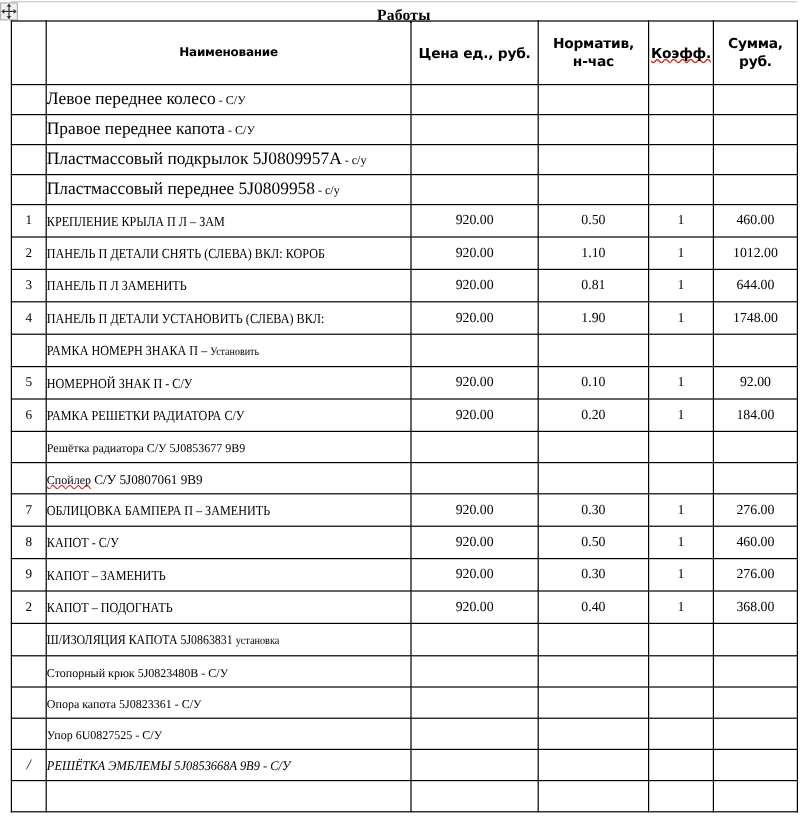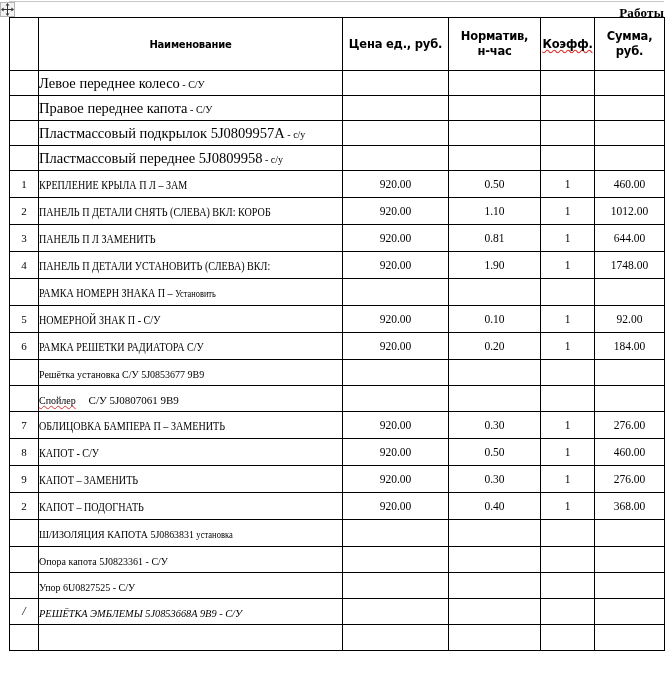--- a/index.html
+++ b/index.html
@@ -47,21 +47,21 @@
 
   
   #title-row {
     position: absolute;
     left: 9px;
     top: 4px;
     width: 655px;
     height: 17px;
     display: flex;
     align-items: center;
-    justify-content: flex-end;
+    justify-content: center;
   }
   #title-row .title-text {
     font-family: "Liberation Serif", "DejaVu Serif", serif;
     font-weight: bold;
     font-size: 13px;
     text-decoration: underline;
     letter-spacing: .2px;
   }
 
   
@@ -309,29 +309,29 @@
         <tr class="r-std">
           <td class="num">6</td>
           <td class="name"><span class="t-cond">РАМКА РЕШЕТКИ РАДИАТОРА С/У</span></td>
           <td class="val">920.00</td>
           <td class="val">0.20</td>
           <td class="val">1</td>
           <td class="val">184.00</td>
         </tr>
         <tr class="r-mid">
           <td class="num"></td>
-          <td class="name"><span class="t-small">Решётка установка С/У 5J0853677  9B9</span></td>
-          <td class="val"></td>
-          <td class="val"></td>
-          <td class="val"></td>
-          <td class="val"></td>
-        </tr>
-        <tr class="r-mid">
-          <td class="num"></td>
-          <td class="name"><span class="t-small-mix"><span class="sq" style="font-size: 10px; text-align: right;">Спойлер</span><span class="" style="font-size: 11px; margin-left: 10px;"> С/У 5J0807061  9B9</span></span></td>
+          <td class="name"><span class="t-small">Решётка радиатора С/У 5J0853677  9B9</span></td>
+          <td class="val"></td>
+          <td class="val"></td>
+          <td class="val"></td>
+          <td class="val"></td>
+        </tr>
+        <tr class="r-mid">
+          <td class="num"></td>
+          <td class="name"><span class="t-small-mix"><span class="sq" style="font-size: 10px; text-align: right;">Спойлер</span><span class="" style="font-size: 11px;"> С/У 5J0807061  9B9</span></span></td>
           <td class="val"></td>
           <td class="val"></td>
           <td class="val"></td>
           <td class="val"></td>
         </tr>
         <tr class="r-std">
           <td class="num">7</td>
           <td class="name"><span class="t-cond">ОБЛИЦОВКА БАМПЕРА П – ЗАМЕНИТЬ</span></td>
           <td class="val">920.00</td>
           <td class="val">0.30</td>
@@ -358,20 +358,28 @@
           <td class="num">2</td>
           <td class="name"><span class="t-cond">КАПОТ – ПОДОГНАТЬ</span></td>
           <td class="val">920.00</td>
           <td class="val">0.40</td>
           <td class="val">1</td>
           <td class="val">368.00</td>
         </tr>
         <tr class="r-std">
           <td class="num"></td>
           <td class="name"><span class="t-cond-sm"><span class="" style="font-size: 11px;">Ш/ИЗОЛЯЦИЯ КАПОТА 5J0863831 </span><span class="" style="font-size: 9.5px;">установка</span></span></td>
+          <td class="val"></td>
+          <td class="val"></td>
+          <td class="val"></td>
+          <td class="val"></td>
+        </tr>
+        <tr class="r-mid">
+          <td class="num"></td>
+          <td class="name"><span class="t-small">Стопорный крюк 5J0823480B  - С/У</span></td>
           <td class="val"></td>
           <td class="val"></td>
           <td class="val"></td>
           <td class="val"></td>
         </tr>
         <tr class="r-mid">
           <td class="num"></td>
           <td class="name"><span class="t-small">Опора капота 5J0823361  - С/У</span></td>
           <td class="val"></td>
           <td class="val"></td>

